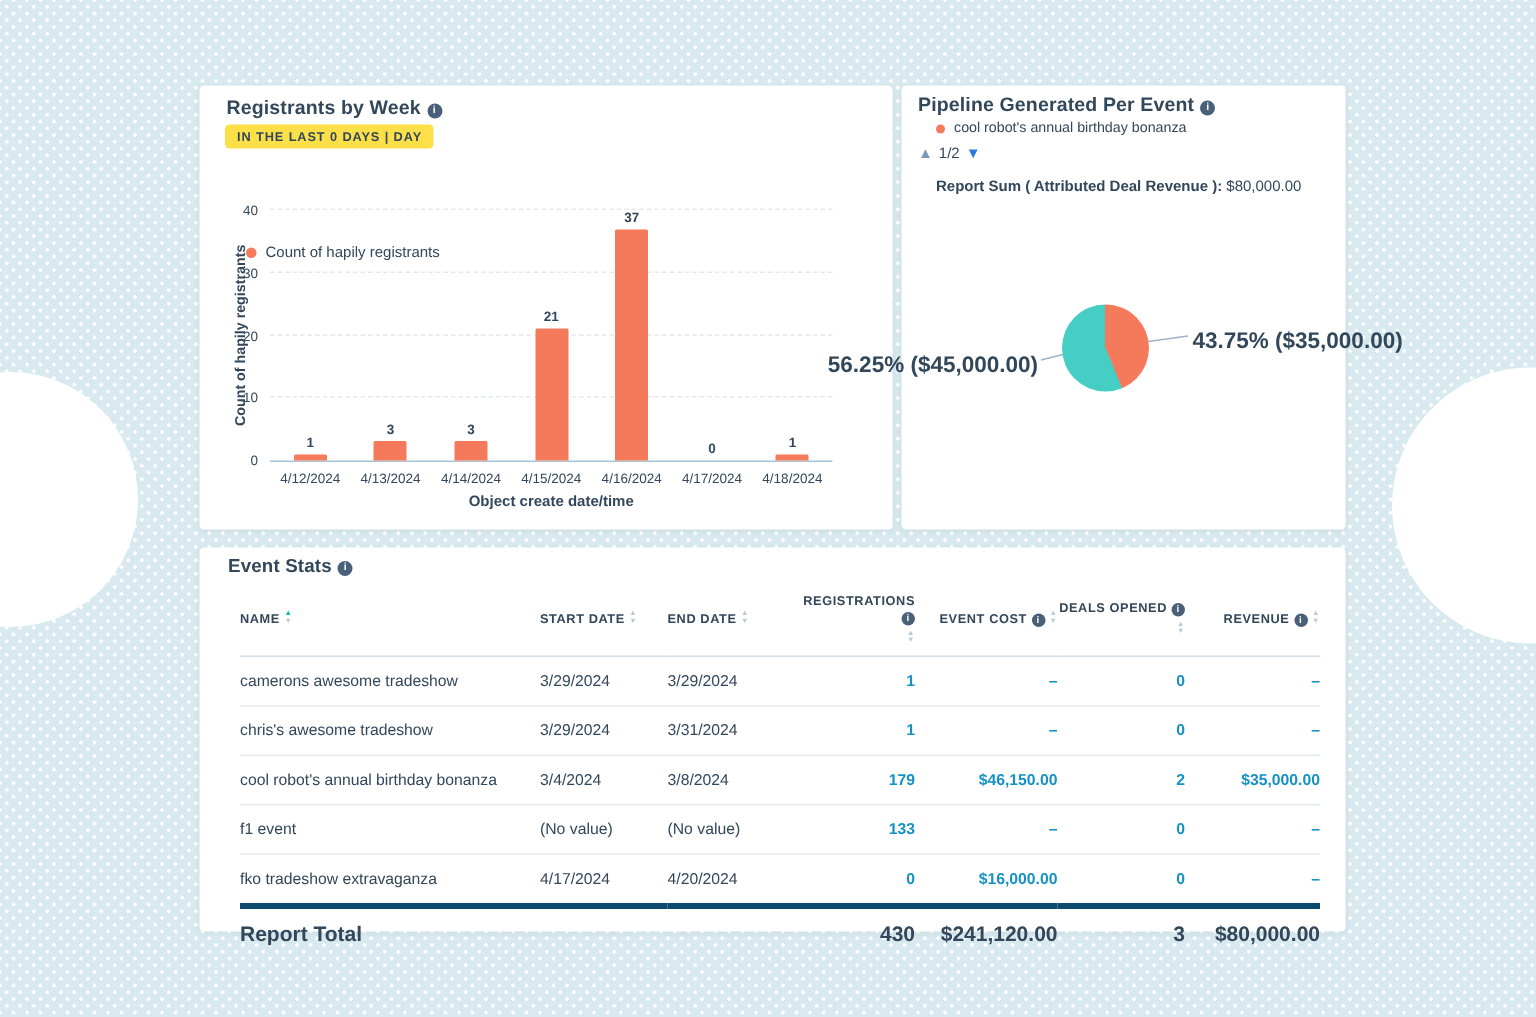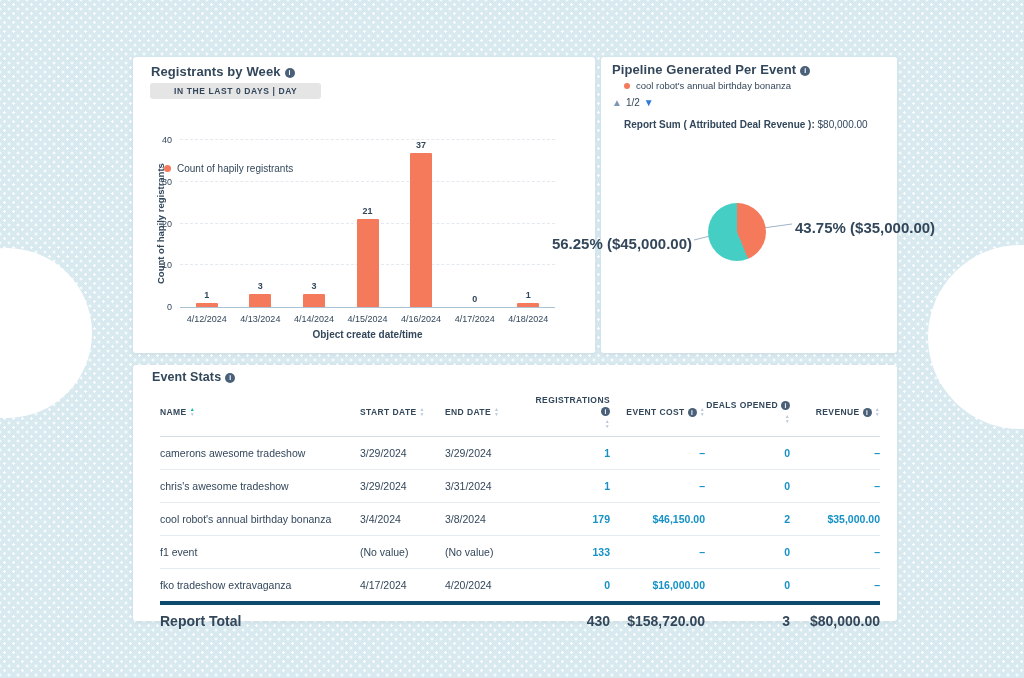--- a/index.html
+++ b/index.html
@@ -21,22 +21,22 @@
   .card-registrants{left:133px;top:57px;width:462px;height:296px;}
   .card-pipeline{left:601px;top:57px;width:296px;height:296px;}
   .card-table{left:133px;top:365px;width:764px;height:256px;}
 
   .card-title{position:absolute;font-size:13px;font-weight:bold;color:#33475b;letter-spacing:.1px;white-space:nowrap;}
   .info-dot{display:inline-block;vertical-align:1px;margin-left:4px;width:10px;height:10px;border-radius:50%;
     background:#4a6079;color:#fff;font-size:7px;font-weight:bold;line-height:10px;text-align:center;font-style:normal;}
   .info-dot.sm{width:9px;height:9px;font-size:6.5px;line-height:9px;margin-left:3px;vertical-align:0;}
 
   
-  .badge{position:absolute;left:17px;top:26px;background:#e5e5e5;border-radius:3px;
-    padding:3px 24px;font-size:8.5px;font-weight:bold;letter-spacing:.6px;color:#33475b;}
+  .badge{position:absolute;left:17px;top:26px;background:#fde047;border-radius:3px;
+    padding:3px 8px;font-size:8.5px;font-weight:bold;letter-spacing:.6px;color:#33475b;}
   .legend-row{position:absolute;display:flex;align-items:center;gap:6px;font-size:10px;color:#33475b;}
   .legend-registrants{left:31px;top:106px;}
   .legend-dot{width:7px;height:7px;border-radius:50%;flex:0 0 auto;}
 
   .y-title{position:absolute;left:22px;top:83px;height:167px;width:14px;
     writing-mode:vertical-rl;transform:rotate(180deg);text-align:center;
     font-size:9.5px;font-weight:bold;color:#33475b;}
   .plot{position:absolute;left:47px;top:83px;width:375px;height:167px;border-bottom:1px solid #a9c3d4;}
   .gridline{position:absolute;left:0;width:100%;border-top:1px dashed #e3e9ef;height:0;}
   .ytick{position:absolute;right:calc(100% + 8px);font-size:9px;color:#33475b;height:10px;line-height:10px;}
@@ -302,20 +302,20 @@
             <td class="num">0</td>
             <td class="num">$16,000.00</td>
             <td class="num">0</td>
             <td class="num">–</td>
           </tr>
           <tr class="total">
             <td>Report Total</td>
             <td></td>
             <td></td>
             <td class="num">430</td>
-            <td class="num">$158,720.00</td>
+            <td class="num">$241,120.00</td>
             <td class="num">3</td>
             <td class="num">$80,000.00</td>
           </tr>
         </tbody>
     </table>
   </div>
 </div>
 
 </body></html>

